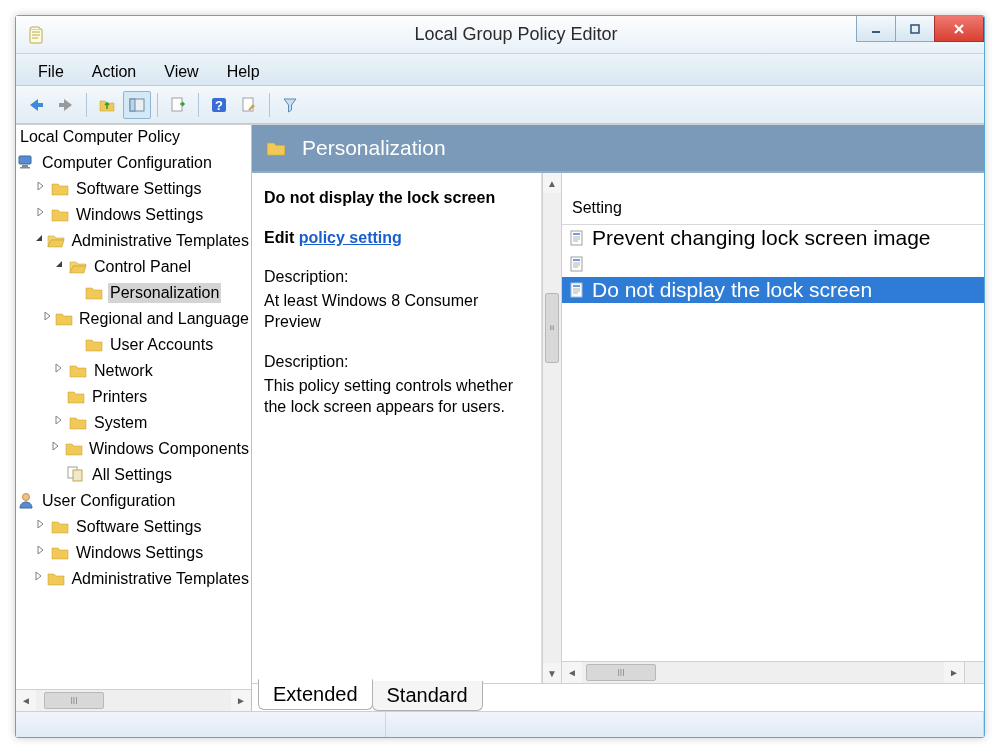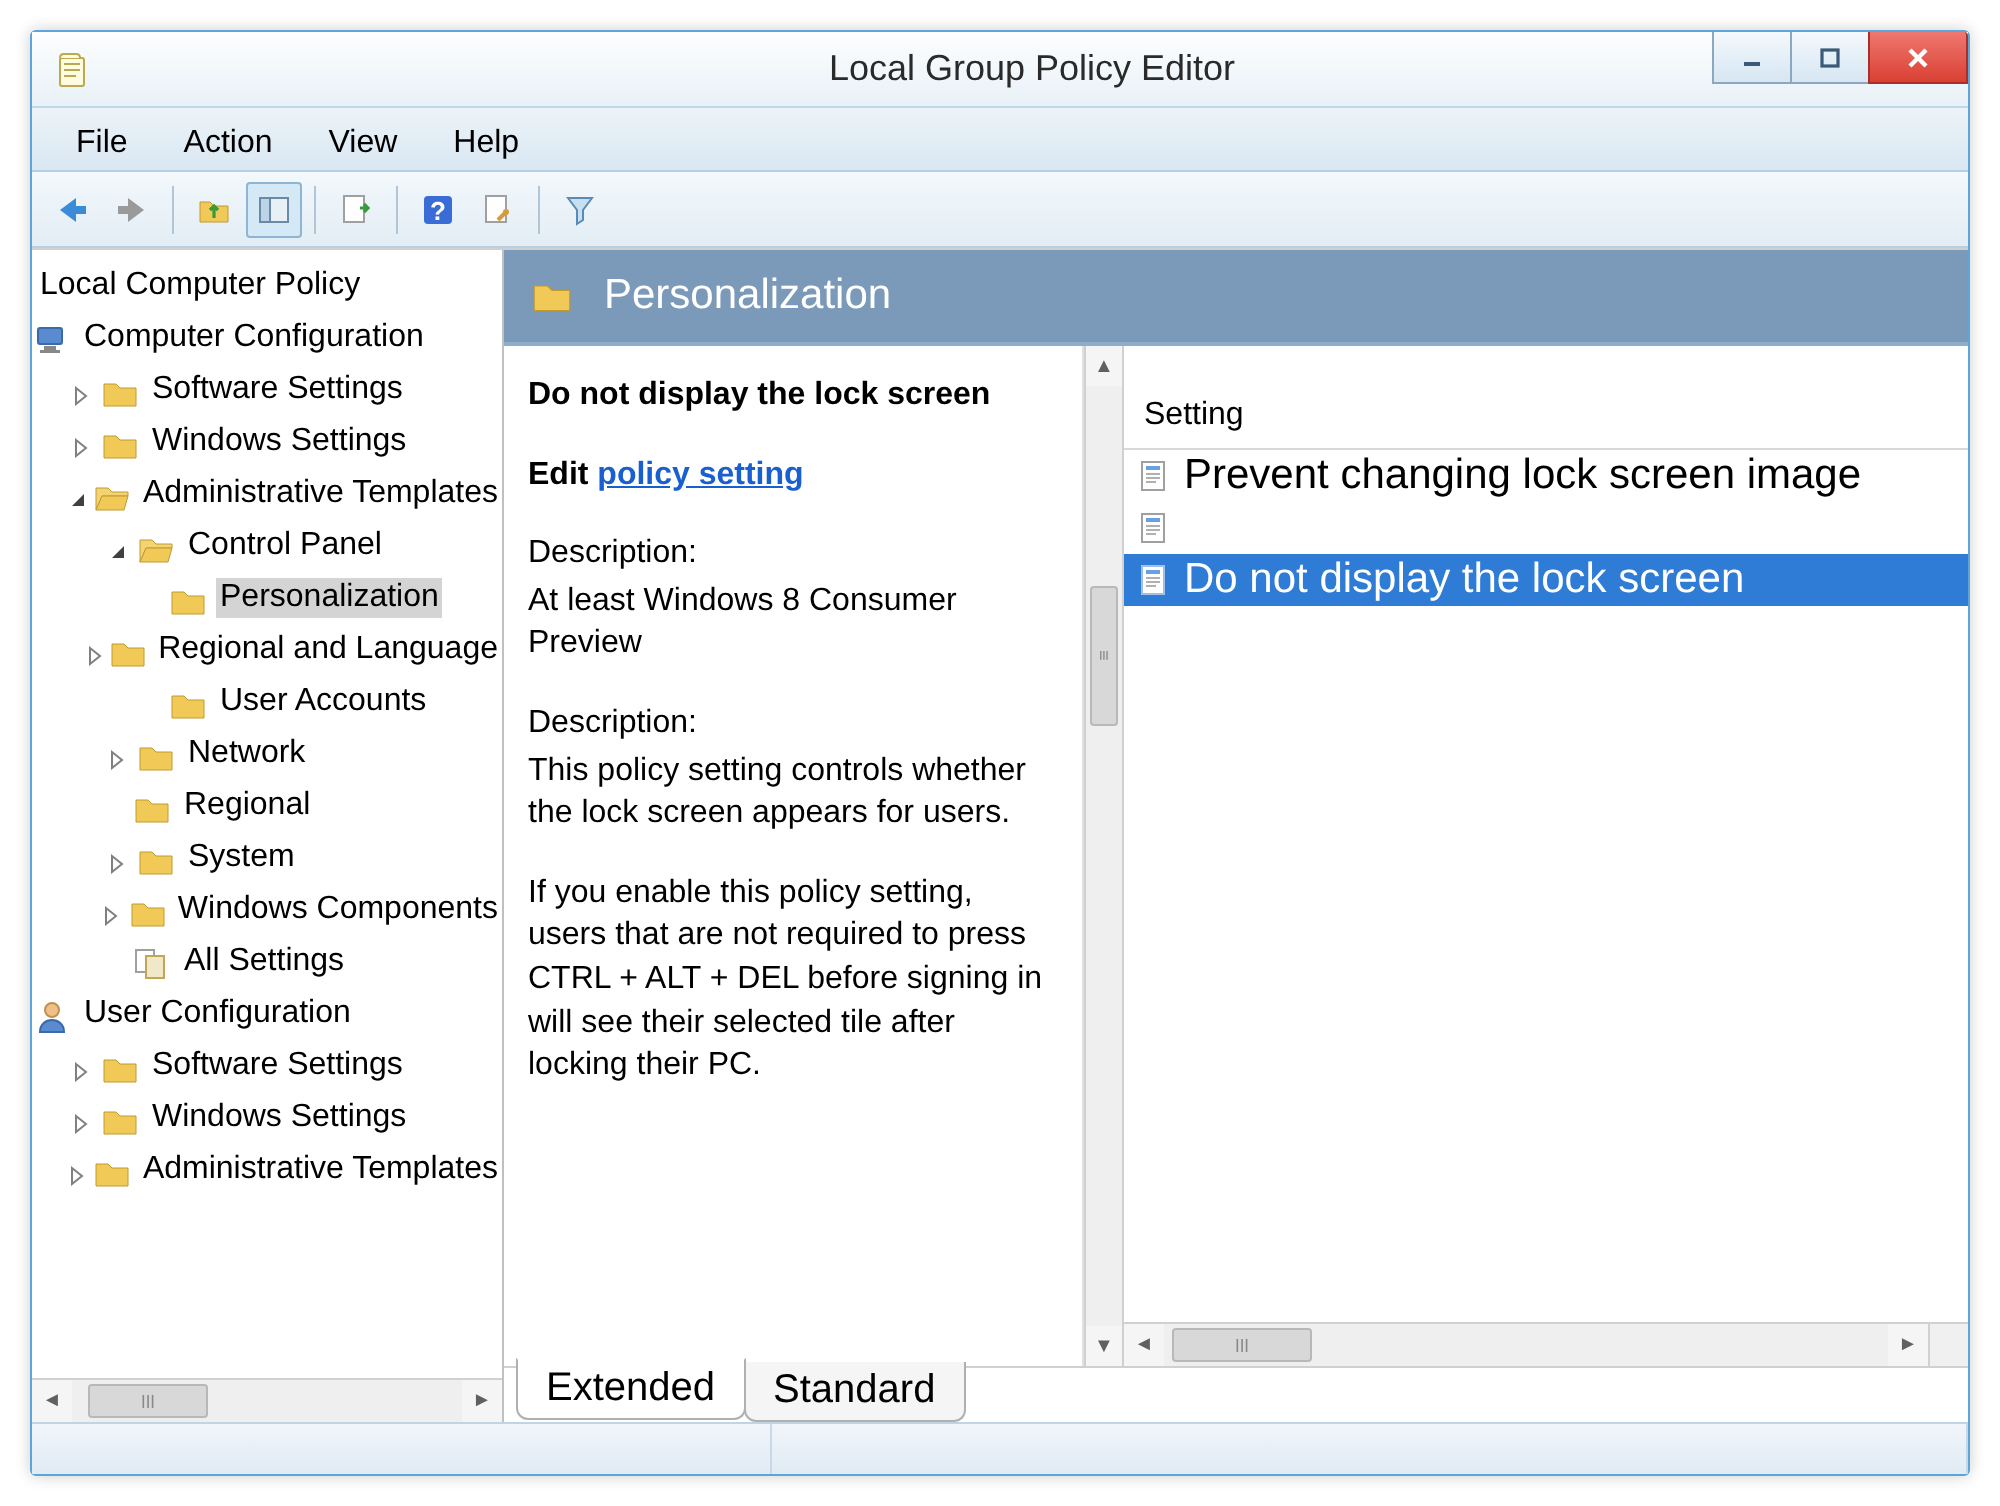--- a/index.html
+++ b/index.html
@@ -15,21 +15,21 @@
 .win-btn svg { stroke: #3a5a78; }
 .menubar { height: 32px; background: linear-gradient(to bottom, #ecf3f8, #d9e7f2); border-bottom: 1px solid #b8cfe0; display: flex; align-items: flex-end; padding: 0 8px; font-size: 16px; }
 .menu-item { padding: 4px 14px; cursor: pointer; }
 .toolbar { height: 38px; background: linear-gradient(to bottom, #f3f8fb, #e2edf5); border-bottom: 1px solid #b8cfe0; display: flex; align-items: center; padding: 0 6px; gap: 2px; }
 .tool-sep { width: 1px; height: 24px; background: #b0c5d6; margin: 0 4px; }
 .tool-btn { width: 28px; height: 28px; display: flex; align-items: center; justify-content: center; border: 1px solid transparent; cursor: pointer; border-radius: 2px; }
 .tool-btn.active { border-color: #8cb5d6; background: #d4e8f6; }
 .content-area { flex: 1; display: flex; border-top: 1px solid #d0d0d0; overflow: hidden; }
 .tree-pane { width: 236px; border-right: 1px solid #c0c0c0; background: #fff; display: flex; flex-direction: column; overflow: hidden; }
 .tree-body { flex: 1; overflow: hidden; padding: 2px 0; font-size: 16px; }
-.tree-row { display: flex; align-items: flex-end; height: 26px; white-space: nowrap; cursor: pointer; padding-right: 0; }
+.tree-row { display: flex; align-items: flex-start; height: 26px; white-space: nowrap; cursor: pointer; padding-right: 0; }
 .tree-row.selected-row .tree-label { background: #d4d4d4; }
 .tree-indent { display: inline-block; }
 .expander { width: 14px; height: 14px; display: inline-flex; align-items: center; justify-content: center; margin-right: 2px; cursor: pointer; }
 .expander svg { display: block; }
 .tree-icon { width: 20px; height: 18px; margin-right: 4px; display: inline-flex; align-items: center; justify-content: center; }
 .tree-label { padding: 1px 2px; }
 .hscroll { height: 22px; background: #f0f0f0; border-top: 1px solid #d0d0d0; display: flex; align-items: center; }
 .scroll-btn { width: 20px; height: 100%; display: flex; align-items: center; justify-content: center; background: #f5f5f5; border: none; cursor: pointer; font-size: 10px; color: #606060; }
 .scroll-track { flex: 1; height: 100%; background: #efefef; position: relative; }
 .scroll-thumb { position: absolute; top: 2px; bottom: 2px; left: 8px; width: 60px; background: #d8d8d8; border: 1px solid #b8b8b8; border-radius: 2px; display: flex; align-items: center; justify-content: center; font-size: 9px; color: #888; }
@@ -299,21 +299,21 @@
           <span class="tree-label">Network</span>
         </div>
 
         <div class="tree-row">
           <span class="tree-indent" style="width:50px"></span>
           <span class="tree-icon">
               <svg width="18" height="15" viewBox="0 0 18 15">
                 <path class="folder-svg" d="M1 3h6l2 2h8v9H1z"></path>
               </svg>
             </span>
-          <span class="tree-label">Regional</span>
+          <span class="tree-label">Printers</span>
         </div>
 
         <div class="tree-row">
           <span class="tree-indent" style="width:36px"></span>
           <span class="expander">
               <svg width="10" height="10" viewBox="0 0 10 10">
                 <path d="M2 1l5 4-5 4z" fill="none" stroke="#808080"></path>
               </svg>
             </span>
           <span class="tree-icon">
@@ -431,21 +431,20 @@
         <div class="desc-panel">
           <div class="policy-name">Do not display the lock screen</div>
           <div class="edit-line">
             <span>Edit</span>
             <a class="edit-link">policy setting</a>
           </div>
           <div class="req-label">Description:</div>
           <div class="req-text">At least Windows 8 Consumer Preview</div>
           <div class="desc-label">Description:</div>
           <div class="desc-text">This policy setting controls whether the lock screen appears for users.</div>
-          <div class="desc-text">If you enable this policy setting, users that are not required to press CTRL + ALT + DEL before signing in will see their selected tile after locking their PC.</div>
         </div>
 
         <div class="vscroll-mid">
           <button class="scroll-btn">▲</button>
           <div class="scroll-track">
               <div class="scroll-thumb-v">≡</div>
             </div>
           <button class="scroll-btn">▼</button>
         </div>
 

